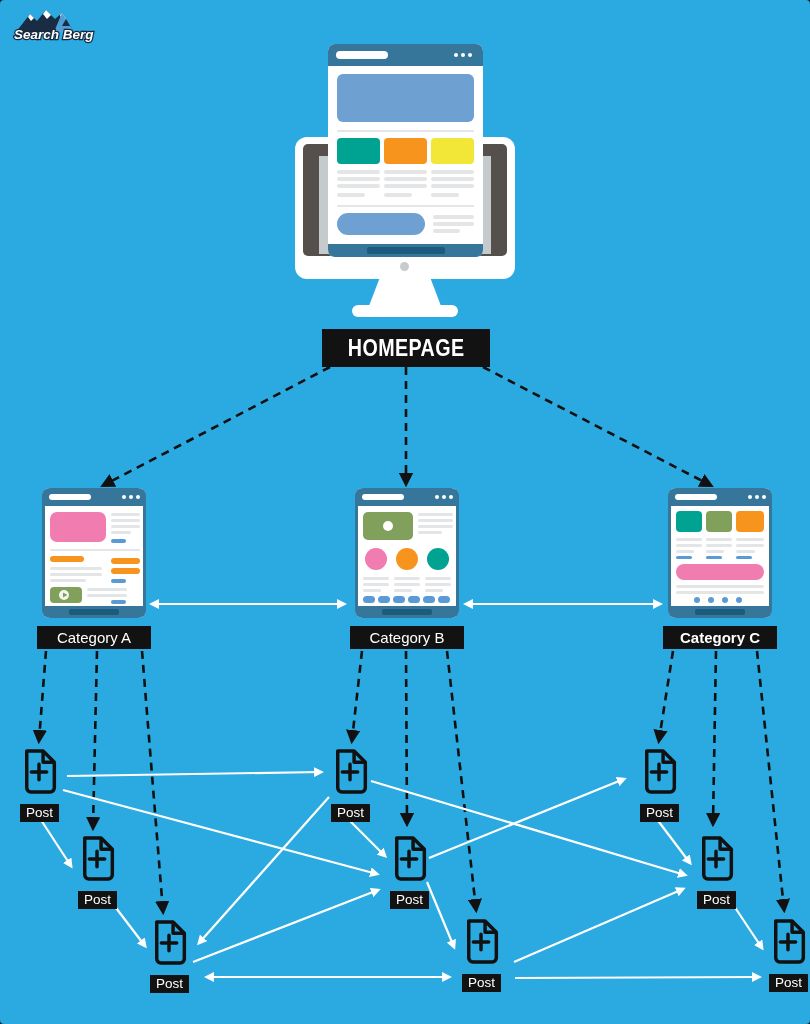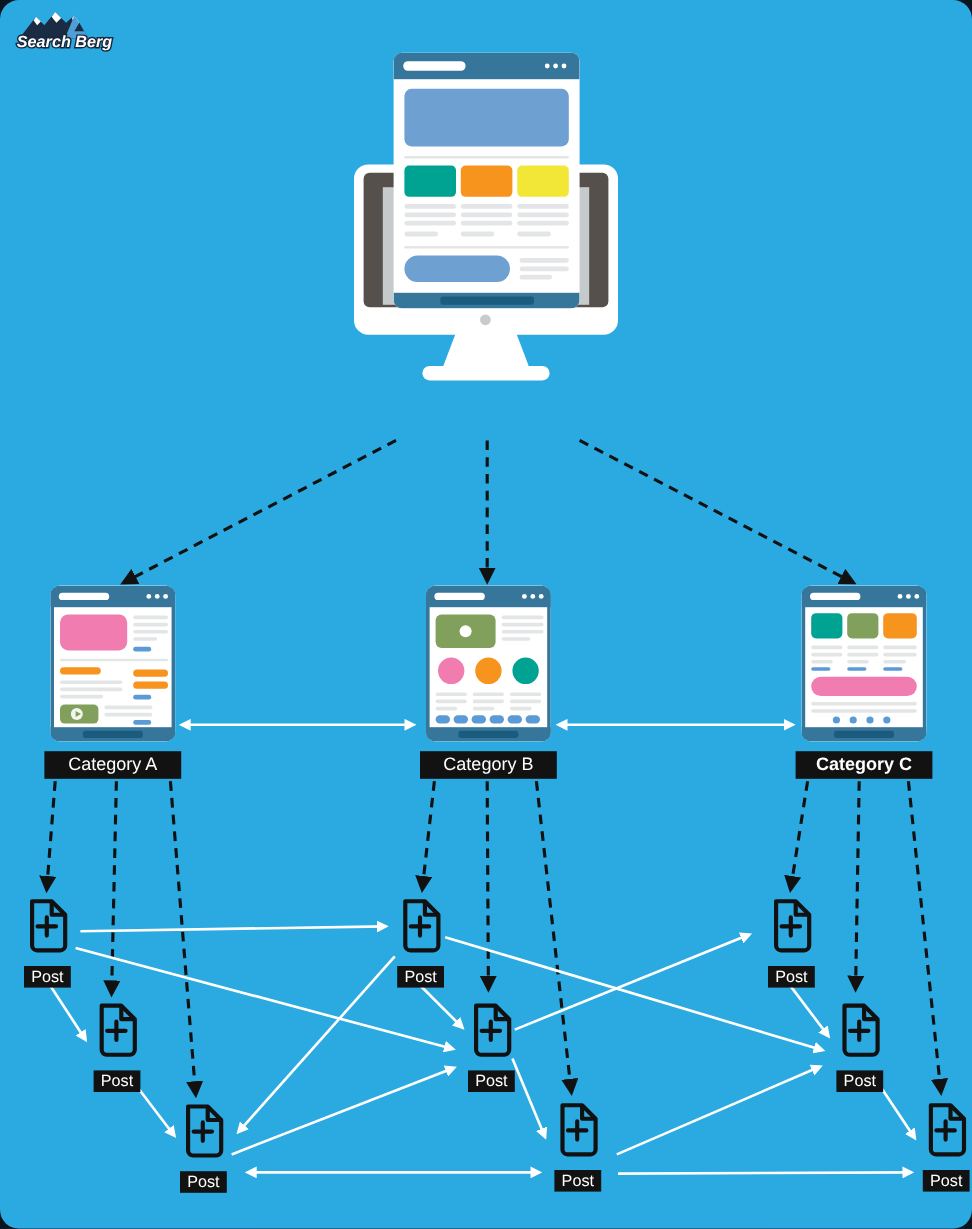--- a/index.html
+++ b/index.html
@@ -1,17 +1,17 @@
 <!DOCTYPE html>
 <html style="--background: #2BA9E1; --window-chrome: #36769B; --chrome-dark: #1B5B7D; --hero: #6FA0D2; --teal: #00A291; --orange: #F7941E; --yellow: #F2E637; --pink: #F07CB0; --olive: #81A05B; --link-blue: #5B9BD5; --line-gray: #E3E5E6; --bezel: #56504C; --screen: #C5CACD; --arrow-black: #111111; --arrow-white: #FFFFFF;"><head>
 <meta charset="utf-8">
 <style>
   html,body{margin:0;padding:0;background:#0a1520;font-family:"Liberation Sans",sans-serif;}
   #canvas{position:relative;width:810px;height:1024px;background:var(--background,#2BA9E1);
-          border-radius:16px;overflow:hidden;}
+          border-radius:4px;overflow:hidden;}
   
   .abs{position:absolute;}
   .gl{position:absolute;background:var(--line-gray,#E3E5E6);height:4px;border-radius:2px;}
   .pill{position:absolute;border-radius:99px;}
   .box{position:absolute;border-radius:4px;}
   .dotc{position:absolute;border-radius:50%;}
 
   
   #logo{position:absolute;left:10px;top:6px;width:96px;height:40px;}
 
@@ -103,20 +103,23 @@
     <div class="gl" style="left:9px;top:161px;width:137px;height:2px;"></div>
     <div class="pill" style="left:9px;top:169px;width:88px;height:22px;background:var(--hero,#6FA0D2);"></div>
     <div class="gl" style="left:105px;top:171px;width:41px;"></div>
       <div class="gl" style="left:105px;top:178px;width:41px;"></div>
       <div class="gl" style="left:105px;top:185px;width:27px;"></div>
     <div class="page-foot">
       <div class="box" style="left:39px;top:3px;width:78px;height:7px;background:var(--chrome-dark,#1B5B7D);border-radius:2px;"></div>
     </div>
   </div>
 
+  <div id="homepage-label" class="black-label">
+    <span>HOMEPAGE</span>
+  </div>
 
   <svg id="edges">
     <defs>
       <marker id="ab" viewBox="0 0 10 10" refX="7" refY="5" markerWidth="5.5" markerHeight="5.5" orient="auto-start-reverse">
         <path d="M0,0 L10,5 L0,10 z" fill="#111"></path>
       </marker>
       <marker id="aw" viewBox="0 0 10 10" refX="7" refY="5" markerWidth="4.5" markerHeight="4.5" orient="auto-start-reverse">
         <path d="M0,0 L10,5 L0,10 z" fill="#fff"></path>
       </marker>
     </defs>

